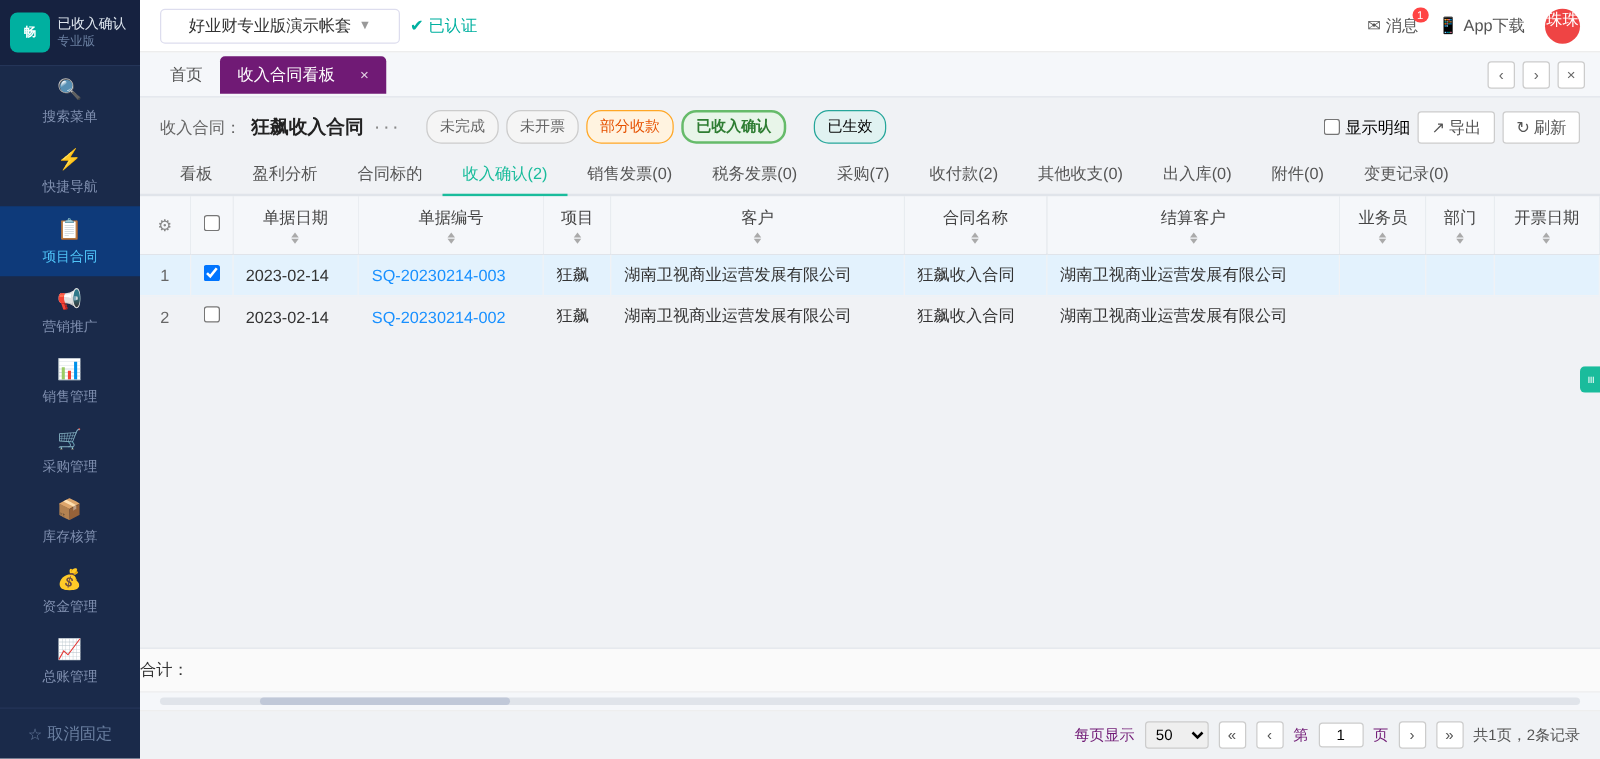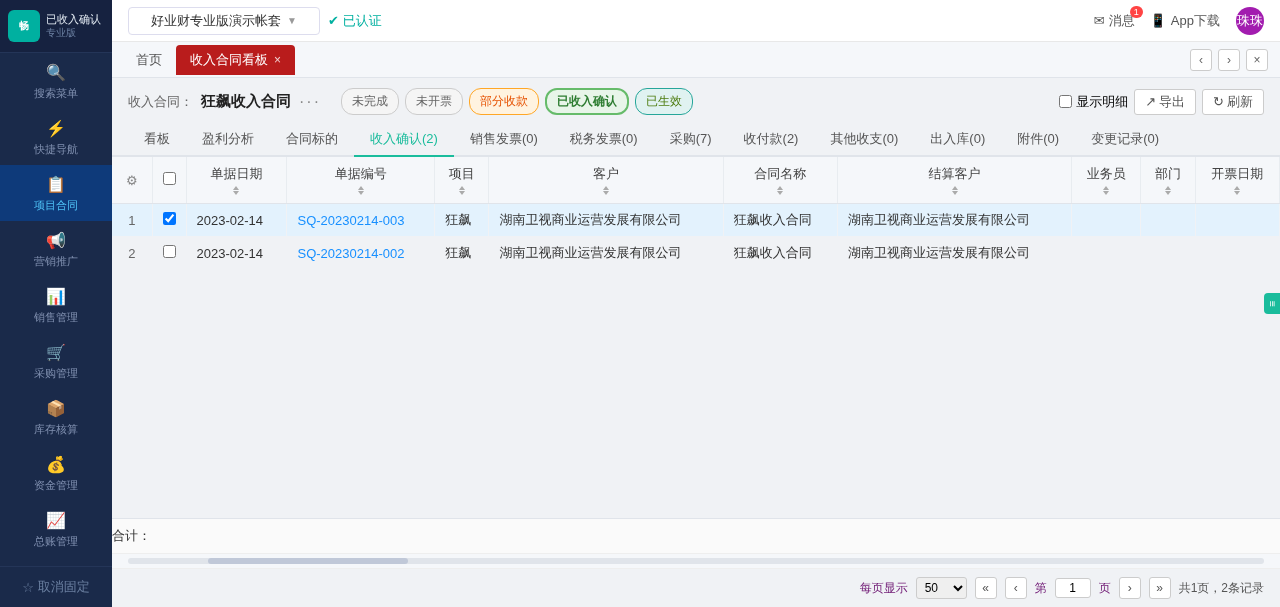--- a/index.html
+++ b/index.html
@@ -22,45 +22,45 @@
 
     
     .topbar { background: #fff; height: 42px; display: flex; align-items: center; justify-content: space-between; padding: 0 16px; border-bottom: 1px solid #e8e8e8; flex-shrink: 0; }
     .topbar-left { display: flex; align-items: center; gap: 8px; }
     .topbar-selector { display: flex; align-items: center; gap: 6px; padding: 4px 22px; border: 1px solid #dde; border-radius: 4px; cursor: pointer; font-size: 12px; color: #333; }
     .topbar-selector-arrow { color: #999; font-size: 10px; }
     .topbar-certified { display: flex; align-items: center; gap: 4px; color: #00b0a0; font-size: 12px; }
     .topbar-right { display: flex; align-items: center; gap: 16px; }
     .topbar-action { display: flex; align-items: center; gap: 4px; color: #555; font-size: 12px; cursor: pointer; position: relative; }
     .topbar-badge { position: absolute; top: -6px; right: -8px; background: #f44; color: white; border-radius: 8px; font-size: 9px; padding: 1px 4px; }
-    .topbar-avatar { width: 28px; height: 28px; background: #a21caf; border-radius: 50%; display: flex; align-items: center; justify-content: center; color: white; font-size: 12px; cursor: pointer; }
+    .topbar-avatar { width: 28px; height: 28px; background: #ef4444; border-radius: 50%; display: flex; align-items: flex-start; justify-content: center; color: white; font-size: 12px; cursor: pointer; }
 
     
     .tabbar { background: #f5f7fa; height: 36px; display: flex; align-items: center; padding: 0 12px; gap: 2px; border-bottom: 1px solid #e0e4ea; flex-shrink: 0; }
     .tabbar-home { padding: 6px 12px; color: #555; font-size: 13px; cursor: pointer; }
-    .tabbar-tab { padding: 6px 14px; background: #b91c1c; color: white; border-radius: 4px 4px 0 0; font-size: 13px; cursor: pointer; display: flex; align-items: center; gap: 6px; justify-content: space-between; }
+    .tabbar-tab { padding: 6px 14px; background: #701a75; color: white; border-radius: 4px 4px 0 0; font-size: 13px; cursor: pointer; display: flex; align-items: center; gap: 20px; justify-content: space-between; }
     .tabbar-tab-close { color: rgba(255,255,255,0.8); cursor: pointer; font-size: 12px; }
     .tabbar-nav { margin-left: auto; display: flex; align-items: center; gap: 6px; }
     .tabbar-nav-btn { width: 22px; height: 22px; border: 1px solid #ccc; border-radius: 3px; display: flex; align-items: center; justify-content: center; cursor: pointer; color: #666; font-size: 12px; background: #fff; }
 
     
     .content { flex: 1; overflow: hidden; display: flex; flex-direction: column; padding: 0; }
 
     
     .page-header { padding: 10px 16px 8px; display: flex; align-items: center; justify-content: space-between; flex-shrink: 0; }
     .page-header-left { display: flex; align-items: center; gap: 8px; }
     .page-title-label { color: #666; font-size: 13px; }
     .page-title-value { color: #222; font-size: 15px; font-weight: bold; }
     .page-header-more { color: #888; cursor: pointer; font-size: 16px; letter-spacing: 2px; }
     .page-header-right { display: flex; align-items: center; gap: 6px; }
     .status-btn { padding: 3px 10px; border-radius: 12px; font-size: 12px; border: 1px solid; cursor: pointer; }
     .status-btn.gray { background: #f5f5f5; border-color: #ccc; color: #666; }
     .status-btn.orange { background: #fff3e0; border-color: #ffa726; color: #e65100; }
     .status-btn.green-active { background: #e8f5e9; border-color: #66bb6a; color: #2e7d32; font-weight: bold; border-width: 2px; }
-    .status-btn.teal { background: #e0f2f1; border-color: #26a69a; color: #4d7c0f; }
+    .status-btn.teal { background: #e0f2f1; border-color: #26a69a; color: #000000; margin-left: 16px; }
     .action-btn { padding: 3px 10px; border-radius: 3px; font-size: 12px; border: 1px solid #ccc; background: #fff; color: #555; cursor: pointer; display: flex; align-items: center; gap: 3px; }
 
     
     .subtabs { display: flex; align-items: flex-end; padding: 0 16px; border-bottom: 2px solid #e0e4ea; flex-shrink: 0; gap: 0; }
     .subtab { padding: 7px 16px; cursor: pointer; font-size: 13px; color: #555; border-bottom: 2px solid transparent; margin-bottom: -2px; white-space: nowrap; }
     .subtab.active { color: #1abc9c; border-bottom: 2px solid #1abc9c; font-weight: 500; }
 
     
     .table-area { flex: 1; overflow: auto; padding: 0; }
     .data-table { width: 100%; border-collapse: collapse; font-size: 12px; }

